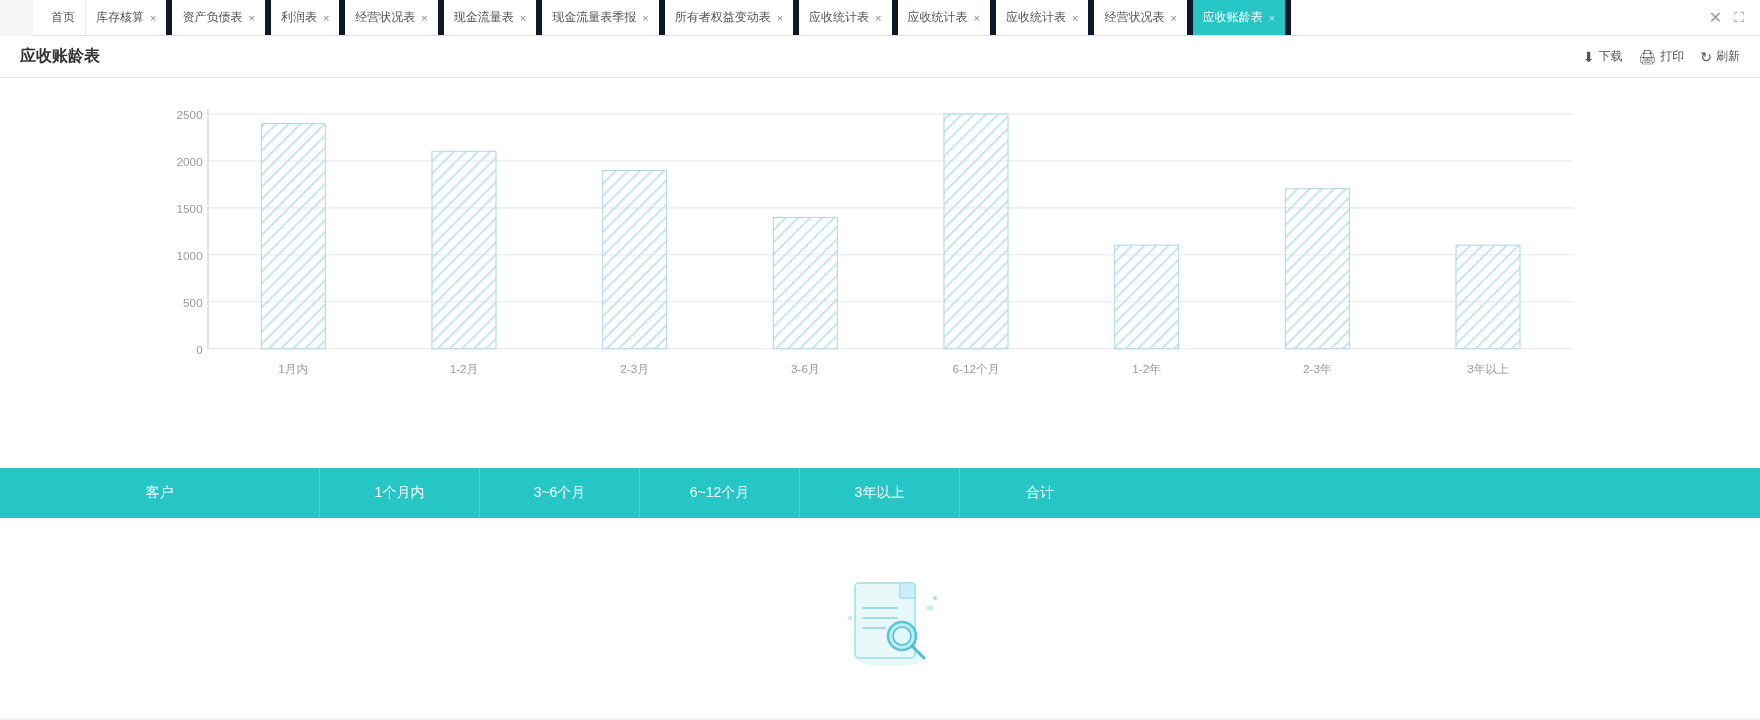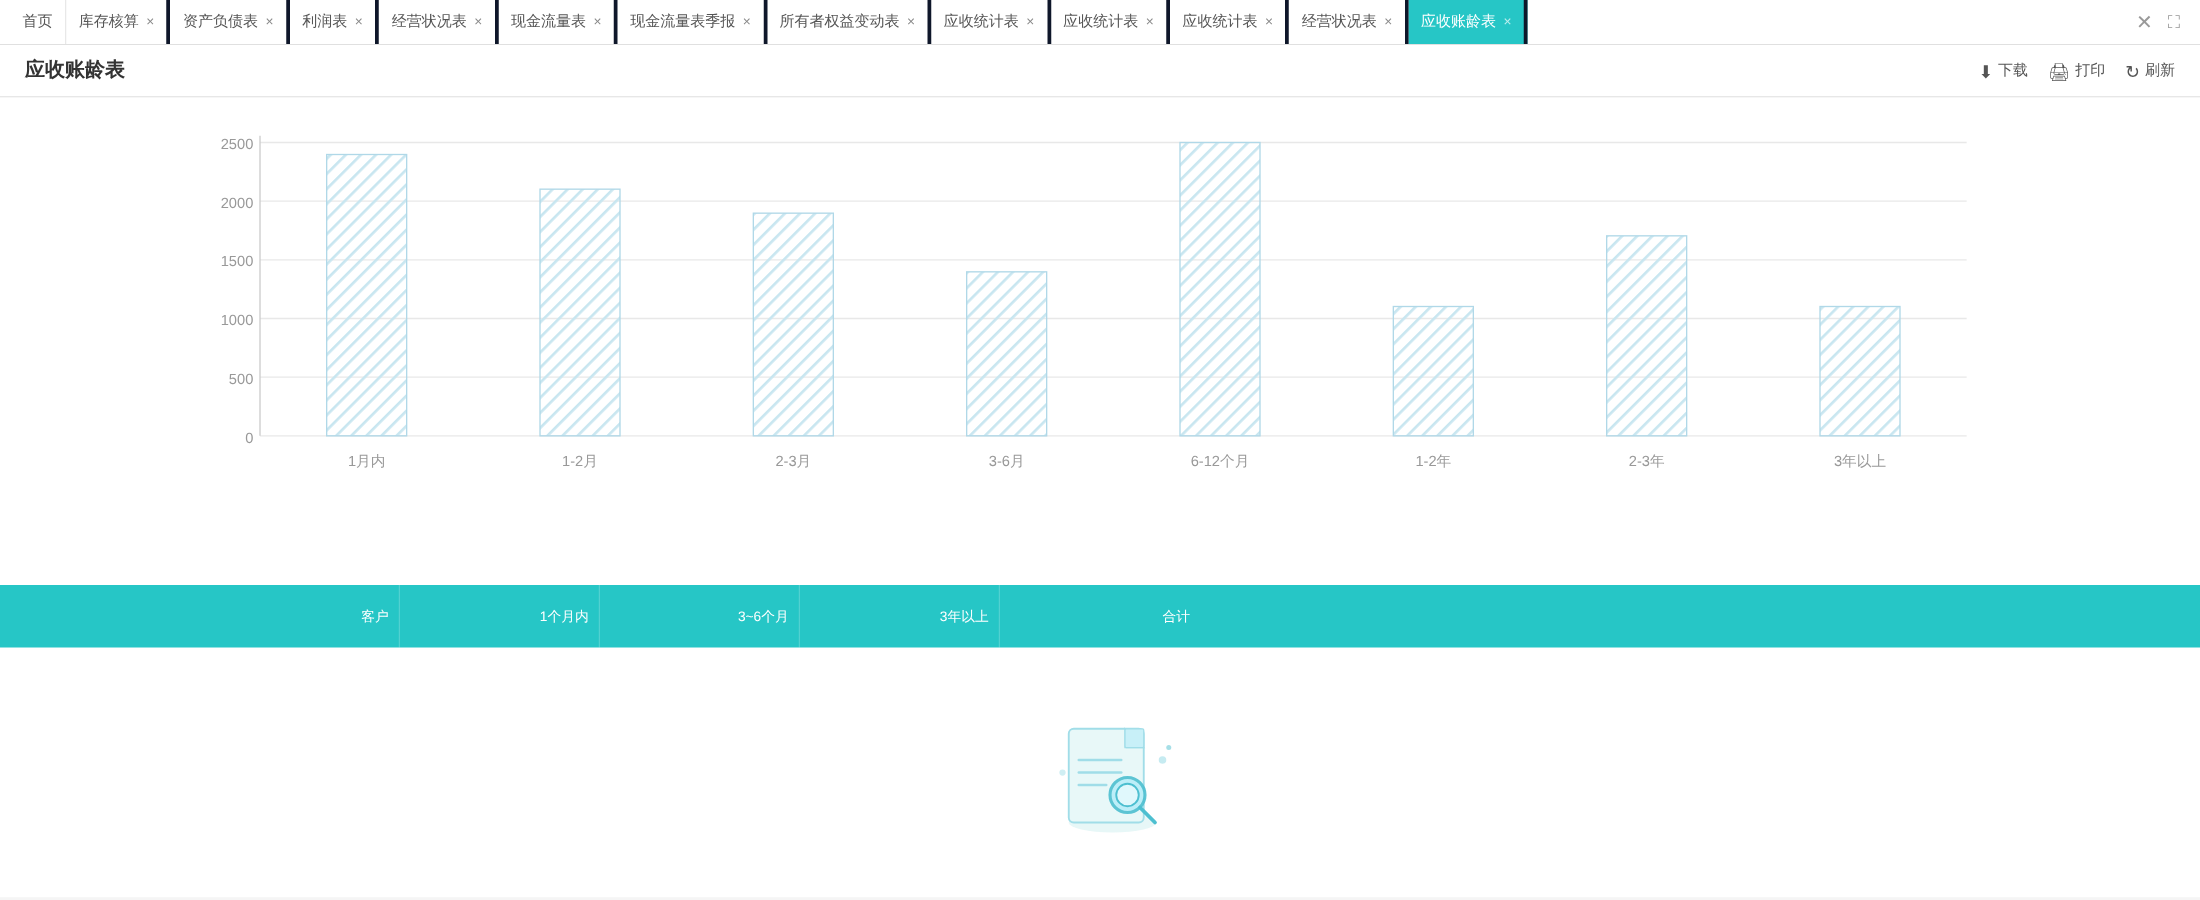--- a/index.html
+++ b/index.html
@@ -8,31 +8,32 @@
     
     .tab-bar {
       display: flex;
       align-items: center;
       background: #fff;
       border-bottom: 1px solid #e0e0e0;
       height: 36px;
       padding: 0 8px;
       overflow-x: auto;
       white-space: nowrap;
+      margin-left: 33px;
     }
     .tab-bar::-webkit-scrollbar { display: none; }
     .tab-item {
       display: inline-flex;
       align-items: center;
       padding: 0 10px;
       height: 36px;
       cursor: pointer;
       font-size: 12px;
       color: #555;
-      border-right: 3px solid #0f172a;
+      border-right: 6px solid #0f172a;
       flex-shrink: 0;
       position: relative;
     }
     .tab-item.active {
       background: #26c6c6;
       color: #fff;
     }
     .tab-item .tab-close {
       margin-left: 6px;
       font-size: 11px;
@@ -108,22 +109,22 @@
       display: grid;
       grid-template-columns: 2fr 1fr 1fr 1fr 1fr 1fr 1fr 1fr 1fr 1fr;
       background: #26c6c6;
       color: #fff;
       padding: 0;
       height: 50px;
     }
     .th-cell {
       display: flex;
       align-items: center;
-      justify-content: flex-end;
-      font-size: 11px;
+      justify-content: center;
+      font-size: 14px;
       font-weight: 500;
       border-right: 1px solid rgba(255,255,255,0.2);
       padding: 0 8px;
     }
     .th-cell:last-child { border-right: none; }
 
     
     .empty-state {
       display: flex;
       flex-direction: column;
@@ -302,20 +303,23 @@
     <div class="th-cell">
       <span>客户</span>
     </div>
     <div class="th-cell">
       <span>1个月内</span>
     </div>
     <div class="th-cell">
       <span>3~6个月</span>
     </div>
     <div class="th-cell">
+      <span>6~12个月</span>
+    </div>
+    <div class="th-cell">
       <span>3年以上</span>
     </div>
     <div class="th-cell">
       <span>合计</span>
     </div>
   </div>
 
   <div class="empty-state">
     <div class="empty-icon">
       

